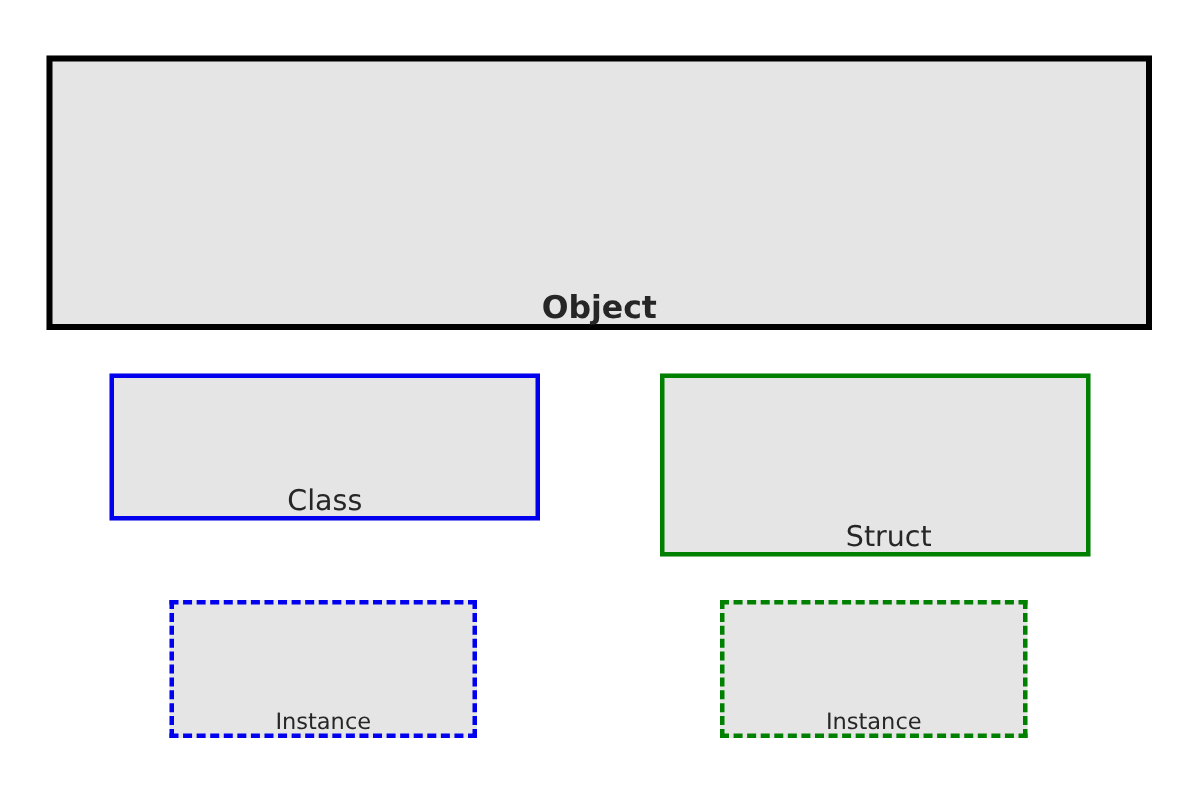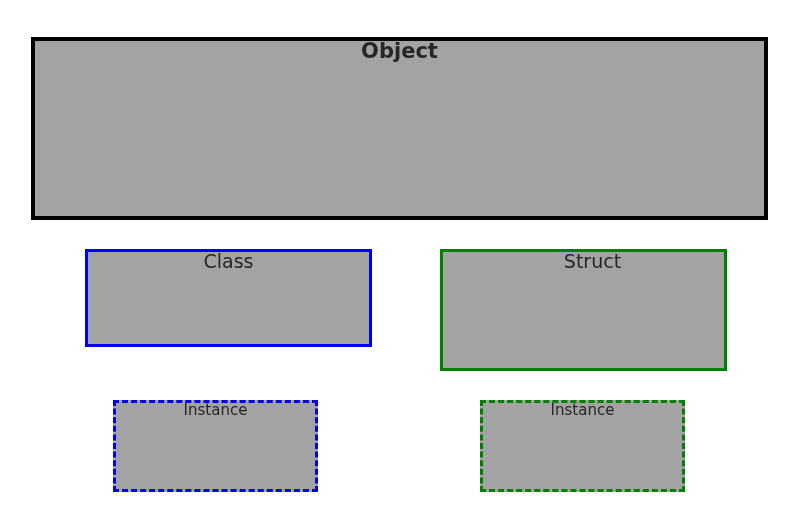--- a/index.html
+++ b/index.html
@@ -11,43 +11,42 @@
     position: relative;
     width: 800px;
     height: 526px;
     background: #ffffff;
     font-family: "DejaVu Sans", sans-serif;
     overflow: hidden;
   }
   .box {
     position: absolute;
     display: flex;
-    align-items: flex-start;
+    align-items: flex-end;
     justify-content: center;
     box-sizing: border-box;
-    background: #a3a3a3;
+    background: #e5e5e5;
     color: #262626;
   }
   .box-object {
     left: 31px;
     top: 37px;
     width: 737px;
     height: 183px;
     border: 4px solid #000000;
     font-size: 21px;
     font-weight: bold;
   }
   .box-class {
     left: 73px;
     top: 249px;
     width: 287px;
     height: 98px;
     border: 3px solid #0000ee;
     font-size: 19px;
-    margin-left: 12px;
   }
   .box-struct {
     left: 440px;
     top: 249px;
     width: 287px;
     height: 122px;
     border: 3px solid #008000;
     font-size: 19px;
     padding-left: 18px;
   }

